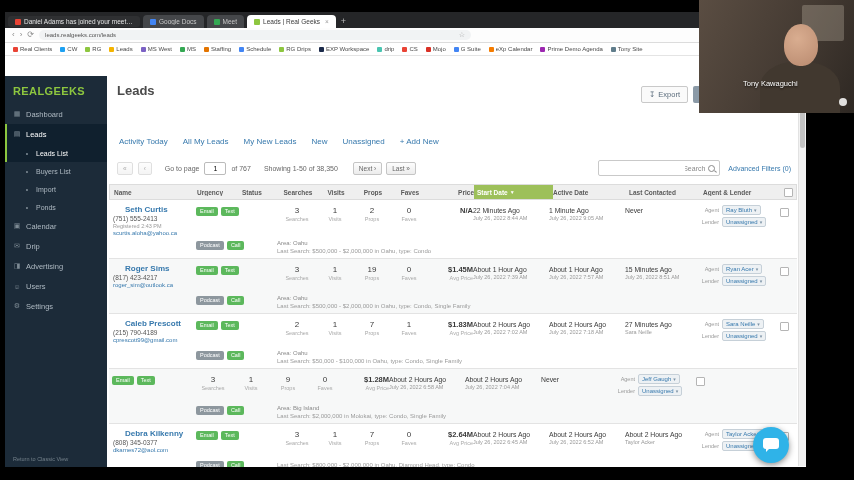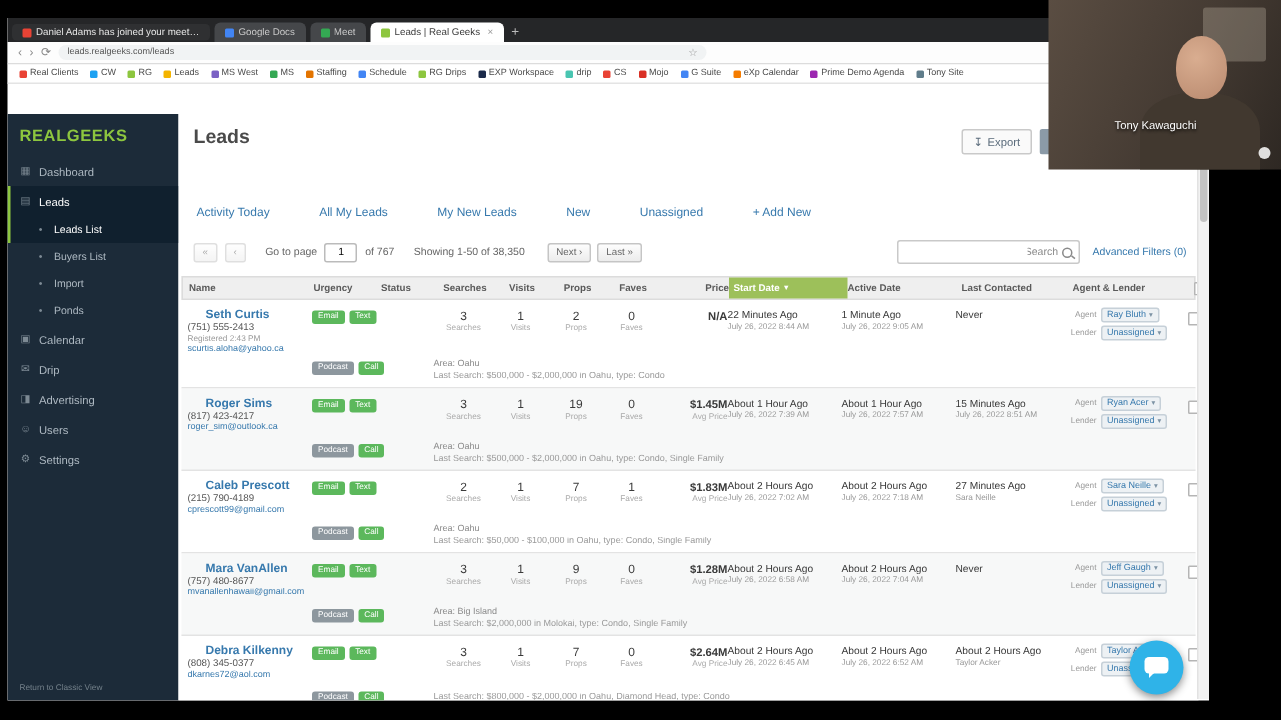--- a/index.html
+++ b/index.html
@@ -41,40 +41,40 @@
   .help-badge{width:9px;height:9px;border:1px solid #cfd6db;border-radius:50%;font-size:6.5px;display:flex;align-items:center;justify-content:center;color:#cfd6db;}
   .logged{font-size:7px;color:#e8edf1;white-space:nowrap;}
 
   .mag{display:inline-block;width:5px;height:5px;border:1px solid #fff;border-radius:50%;position:relative;margin-left:3px;}
   .mag::after{content:"";position:absolute;width:3px;height:1px;background:#fff;right:-2.5px;bottom:-1.5px;transform:rotate(40deg);}
   .mag.gray{border-color:#8a8a8a;}
   .mag.gray::after{background:#8a8a8a;}
 
   
   .workspace{position:absolute;top:64px;left:0;right:0;bottom:0;display:flex;}
-  .sidebar{width:114px;background:#1c2b39;flex:none;position:relative;}
+  .sidebar{width:102px;background:#1c2b39;flex:none;position:relative;}
   .logo{color:#8dc63f;font-weight:bold;font-size:11px;padding:9px 8px 7px 8px;letter-spacing:.4px;}
   .side-item{height:20px;display:flex;align-items:center;gap:5px;padding:0 8px;color:#aeb9c2;font-size:7.5px;cursor:default;}
   .side-item .side-ic{font-size:7px;width:8px;text-align:center;color:#7d8a94;}
   .side-item.sub{height:18px;padding-left:18px;font-size:7px;}
   .side-item.active{background:#10202e;color:#fff;border-left:2px solid #8dc63f;padding-left:6px;}
   .side-item.sub.active{padding-left:16px;}
   .side-footer{position:absolute;bottom:5px;left:8px;font-size:5.5px;color:#73808a;}
 
   .main{flex:1;background:#fff;position:relative;overflow:hidden;margin-right:7px;}
   .page-title{position:absolute;left:10px;top:7px;font-size:13px;font-weight:bold;color:#4a4a4a;}
   .list-filter{position:absolute;left:10px;top:29px;width:92px;height:15px;border:1px solid #bfbfbf;border-radius:2px;
                display:flex;align-items:center;justify-content:space-between;padding:0 5px;font-size:7.5px;color:#555;background:#fff;}
   .top-buttons{position:absolute;top:10px;right:14px;display:flex;gap:5px;}
   .btn{height:15px;display:flex;align-items:center;gap:3px;padding:0 7px;font-size:7.5px;border-radius:2px;border:1px solid transparent;}
   .btn-export{background:#fafafa;border-color:#c9c9c9;color:#5a6b7b;}
   .btn-actions{background:#8b9aa7;color:#fff;}
   .btn-new{background:#62ba46;color:#fff;}
 
-  .view-tabs{position:absolute;top:61px;left:12px;display:flex;gap:33px;}
+  .view-tabs{position:absolute;top:61px;left:12px;display:flex;gap:15px;}
   .view-tab{font-size:8px;color:#3779ad;text-decoration:none;white-space:nowrap;}
 
   .pagination-row{position:absolute;top:84px;left:10px;right:8px;display:flex;align-items:center;gap:5px;}
   .pg-btn{height:13px;padding:0 5px;font-size:6.5px;color:#666;background:linear-gradient(#fdfdfd,#ececec);
           border:1px solid #c5c5c5;border-radius:2px;}
   .pg-btn.disabled{opacity:.55;}
   .pg-text{font-size:7px;color:#666;white-space:nowrap;}
   .pg-input{width:20px;height:11px;font-size:7px;text-align:center;border:1px solid #bbb;border-radius:2px;padding:0;}
   .pg-showing{margin-left:8px;}
   .pg-nav{margin-left:10px;display:flex;gap:4px;}
@@ -666,26 +666,20 @@
                   </div>
                   <div class="detail-text">
                     <div class="detail-area">Area: Oahu</div>
                     <div class="detail-search">Last Search: $50,000 - $100,000 in Oahu, type: Condo, Single Family</div>
                   </div>
                 </div>
               </div>
 
               <div class="lead-group">
                 <div class="lead-main">
-                  <div class="c c-name">
-                    <a class="lead-name" href="#">Mara VanAllen</a>
-                    <div class="lead-phone">(757) 480-8677</div>
-                    <div class="lead-meta"></div>
-                    <a class="lead-email" href="#">mvanallenhawaii@gmail.com</a>
-                  </div>
                   <div class="c c-badges">
                     <span class="pill pill-green">Email</span>
                     <span class="pill pill-green">Text</span>
                   </div>
                   <div class="c c-searches">
                     <div class="stat-v">3</div>
                     <div class="stat-l">Searches</div>
                   </div>
                   <div class="c c-visits">
                     <div class="stat-v">1</div>

